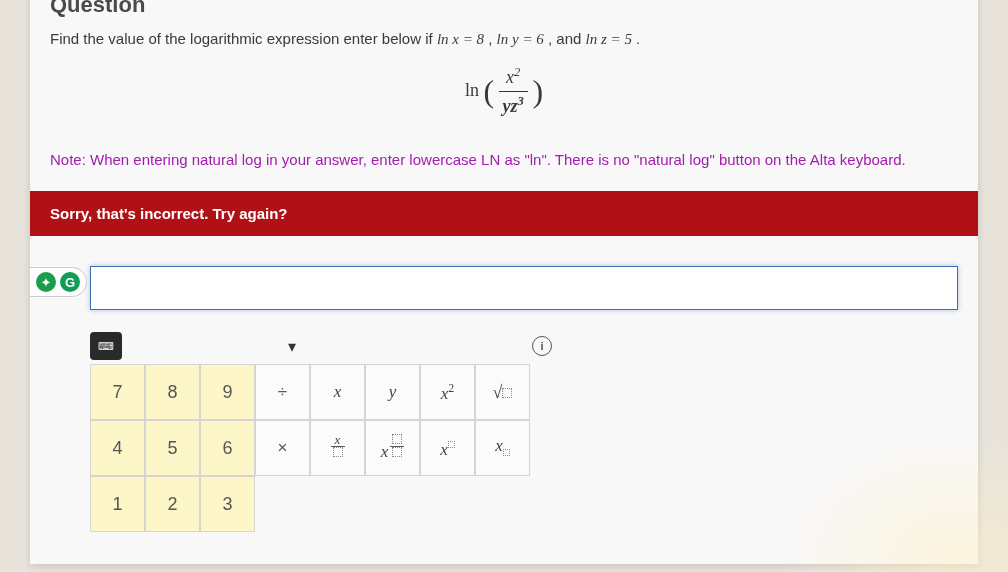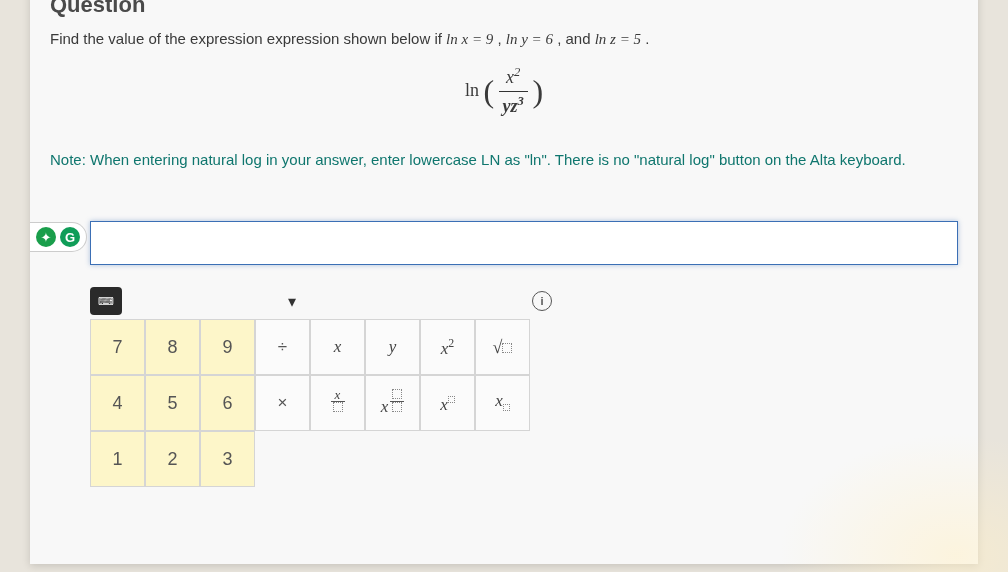--- a/index.html
+++ b/index.html
@@ -38,21 +38,21 @@
     margin: 12px 0 14px 0;
     font-family: 'Times New Roman', serif;
     font-size: 18px;
   }
   .formula-block .ln { font-style: normal; }
   .paren { font-size: 32px; vertical-align: middle; display:inline-block; line-height: 1; }
   .frac { display: inline-block; vertical-align: middle; text-align: center; font-style: italic; }
   .frac .num { display:block; border-bottom: 1px solid #333; padding: 0 4px; }
   .frac .den { display:block; padding: 0 4px; font-weight: bold; }
   sup { font-size: 0.7em; }
-  .note { padding: 0 20px 20px 20px; color: #0f766e; font-size: 15px; line-height: 1.5; }
+  .note { padding: 0 20px 20px 20px; color: #a21caf; font-size: 15px; line-height: 1.5; }
   .error-bar {
     background: #b01116;
     color: #fff;
     font-size: 15px;
     font-weight: 700;
     padding: 14px 20px;
     margin: 0;
   }
   .answer-input-wrap {
     padding: 30px 20px 18px 60px;
@@ -148,22 +148,22 @@
   }
 </style>
 </head>
 <body>
 
 <div class="page">
 
   <div class="question-heading">Question</div>
 
   <div class="question-body">
-    <span>Find the value of the expression expression shown below if </span>
-    <span class="math">ln x = 9</span>
+    <span>Find the value of the logarithmic expression enter below if </span>
+    <span class="math">ln x = 8</span>
     <span>, </span>
     <span class="math">ln y = 6</span>
     <span>, and </span>
     <span class="math">ln z = 5</span>
     <span>.</span>
 
     <div class="formula-block">
       <span class="ln">ln</span>
       <span class="paren">(</span>
       <span class="frac">
@@ -173,20 +173,21 @@
         <span class="den">
           <span>y</span><span>z</span><sup>3</sup>
         </span>
       </span>
       <span class="paren">)</span>
     </div>
   </div>
 
   <div class="note">Note: When entering natural log in your answer, enter lowercase LN as "ln". There is no "natural log" button on the Alta keyboard.</div>
 
+  <div class="error-bar">Sorry, that's incorrect. Try again?</div>
 
   <div class="answer-input-wrap">
     <div class="floating-icons">
       <span class="pill-icon" style="background:#1a9e4b;color:#fff;border-radius:50%;">✦</span>
       <span class="pill-icon" style="background:#0f9d58;color:#fff;border-radius:50%;font-weight:bold;">G</span>
     </div>
     <input class="answer-input" type="text" value="" style="">
   </div>
 
   <div class="keypad-wrap">

